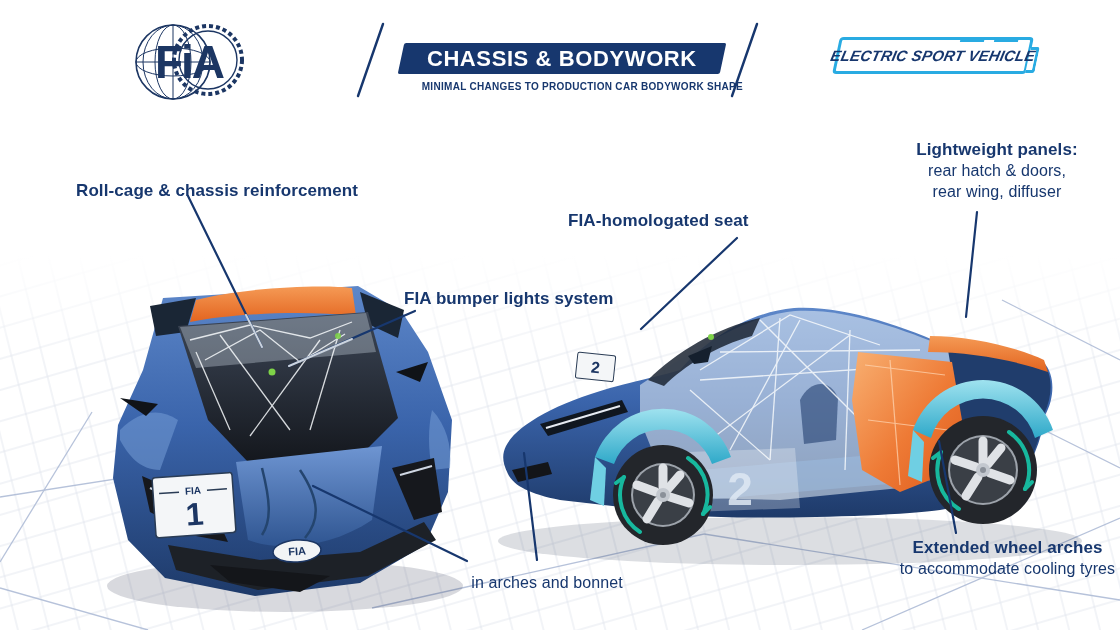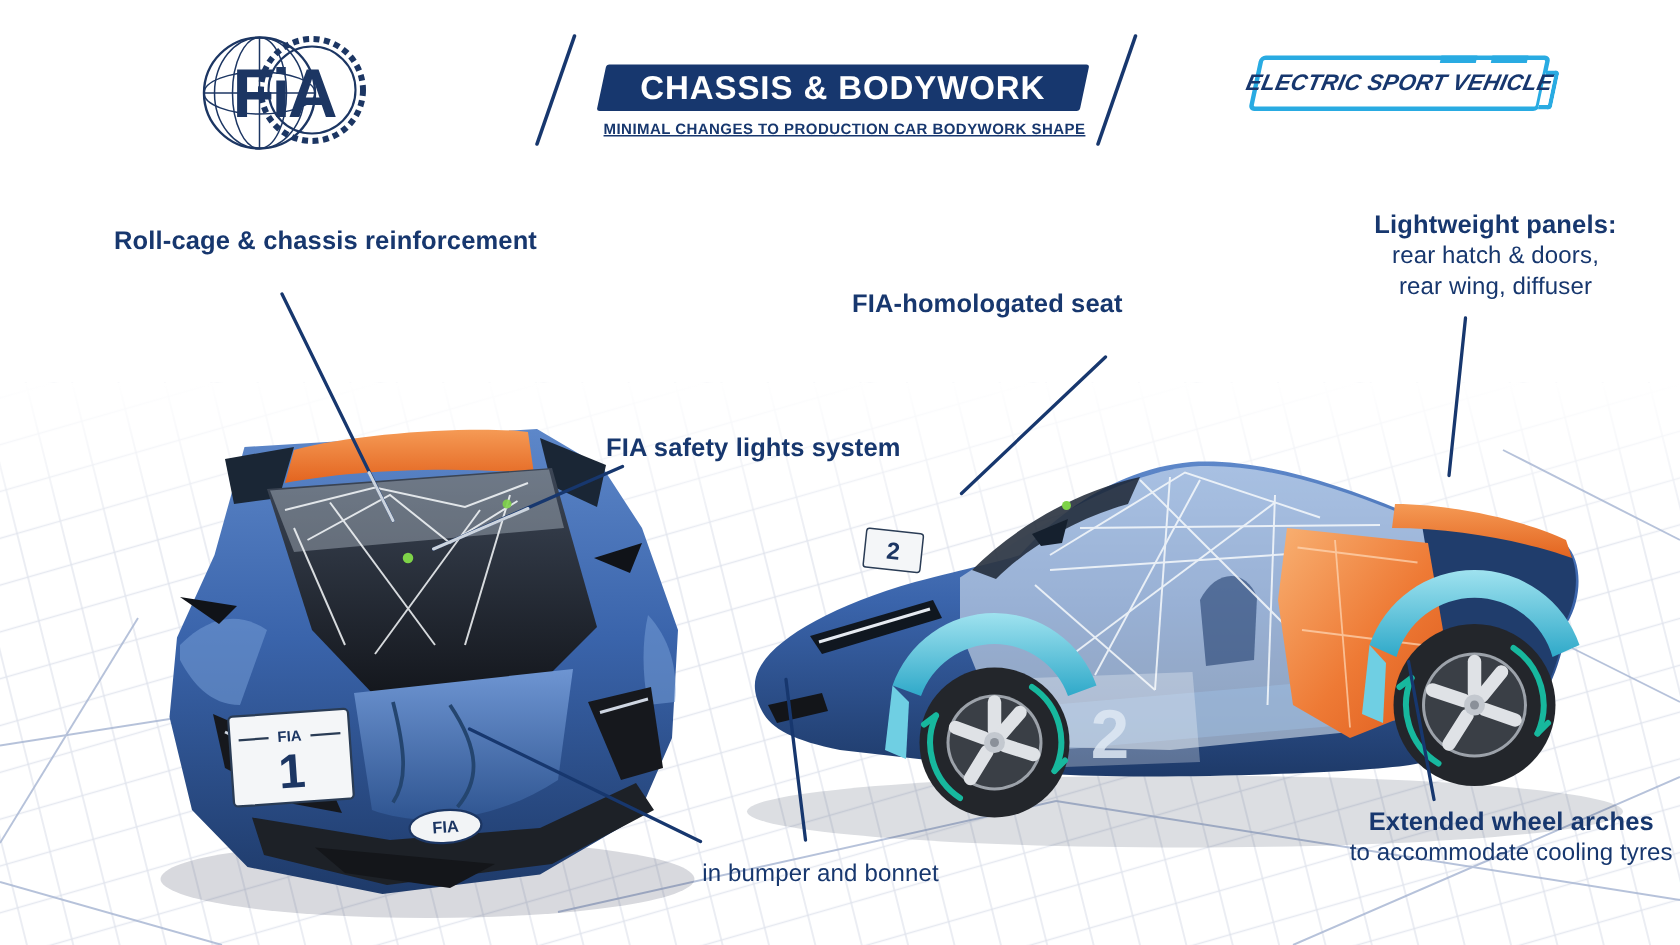--- a/index.html
+++ b/index.html
@@ -13,22 +13,22 @@
   svg.scene{position:absolute;left:0;top:0;}
   .label{position:absolute;color:var(--navy);}
   .label .b{font-weight:700;font-size:17px;letter-spacing:.1px;}
   .label .r{font-weight:400;font-size:16px;letter-spacing:.1px;}
   .center{text-align:center;line-height:21px;}
   .banner{position:absolute;left:401px;top:43px;width:322px;height:31px;
           background:var(--navy);transform:skewX(-12deg);border-radius:2px;
           display:flex;align-items:center;justify-content:center;}
   .banner span{transform:skewX(12deg);color:#fff;font-weight:700;font-size:22px;
           letter-spacing:.6px;white-space:nowrap;}
-  .subtitle{position:absolute;left:383px;top:81px;width:360px;text-align:center;
-          color:var(--navy);font-weight:700;font-size:10px;letter-spacing:.3px;text-decoration:underline;}
+  .subtitle{position:absolute;left:383px;top:81px;width:360px;text-align:right;
+          color:var(--navy);font-weight:700;font-size:10px;letter-spacing:.3px;}
   .badge{position:absolute;left:836px;top:37px;width:194px;height:37px;
          transform:skewX(-12deg);border:3px solid var(--cyan);border-radius:4px;
          background:#fff;display:flex;align-items:center;justify-content:center;
          box-sizing:border-box;}
   .badge .txt{transform:skewX(0deg);font-style:italic;font-weight:700;
          font-size:15px;color:var(--navy);letter-spacing:.2px;white-space:nowrap;}
   .badge .dash{position:absolute;top:-3px;height:5px;width:24px;background:var(--cyan);}
   .badge .d1{right:12px;} .badge .d2{right:46px;}
   .badge .term{position:absolute;right:-11px;top:7px;width:6px;height:20px;
          border:3px solid var(--cyan);border-left:none;border-radius:0 3px 3px 0;background:#fff;}
@@ -270,40 +270,40 @@
   </div>
   <div class="subtitle">MINIMAL CHANGES TO PRODUCTION CAR BODYWORK SHAPE</div>
 
   <div class="badge">
     <span class="dash d1"></span>
     <span class="dash d2"></span>
     <span class="term"></span>
     <span class="txt">ELECTRIC SPORT VEHICLE</span>
   </div>
 
-  <div class="label" style="left:76px;top:151px;">
+  <div class="label" style="left:76px;top:181px;">
     <span class="b">Roll-cage &amp; chassis reinforcement</span>
   </div>
 
   <div class="label" style="left:404px;top:289px;">
-    <span class="b">FIA safety lights system</span>
-  </div>
-
-  <div class="label" style="left:568px;top:193px;">
+    <span class="b">FIA bumper lights system</span>
+  </div>
+
+  <div class="label" style="left:568px;top:211px;">
     <span class="b">FIA-homologated seat</span>
   </div>
 
   <div class="label center" style="left:872px;top:139px;width:250px;">
     <div class="b">Lightweight panels:</div>
     <div class="r">rear hatch &amp; doors,</div>
     <div class="r">rear wing, diffuser</div>
   </div>
 
   <div class="label center" style="left:427px;top:572px;width:240px;">
-    <div class="r">in bumper and bonnet</div>
+    <div class="r">in arches and bonnet</div>
   </div>
 
   <div class="label center" style="left:880px;top:537px;width:255px;">
     <div class="b">Extended wheel arches</div>
     <div class="r">to accommodate cooling tyres</div>
   </div>
 
 </div>
 
 </body></html>

